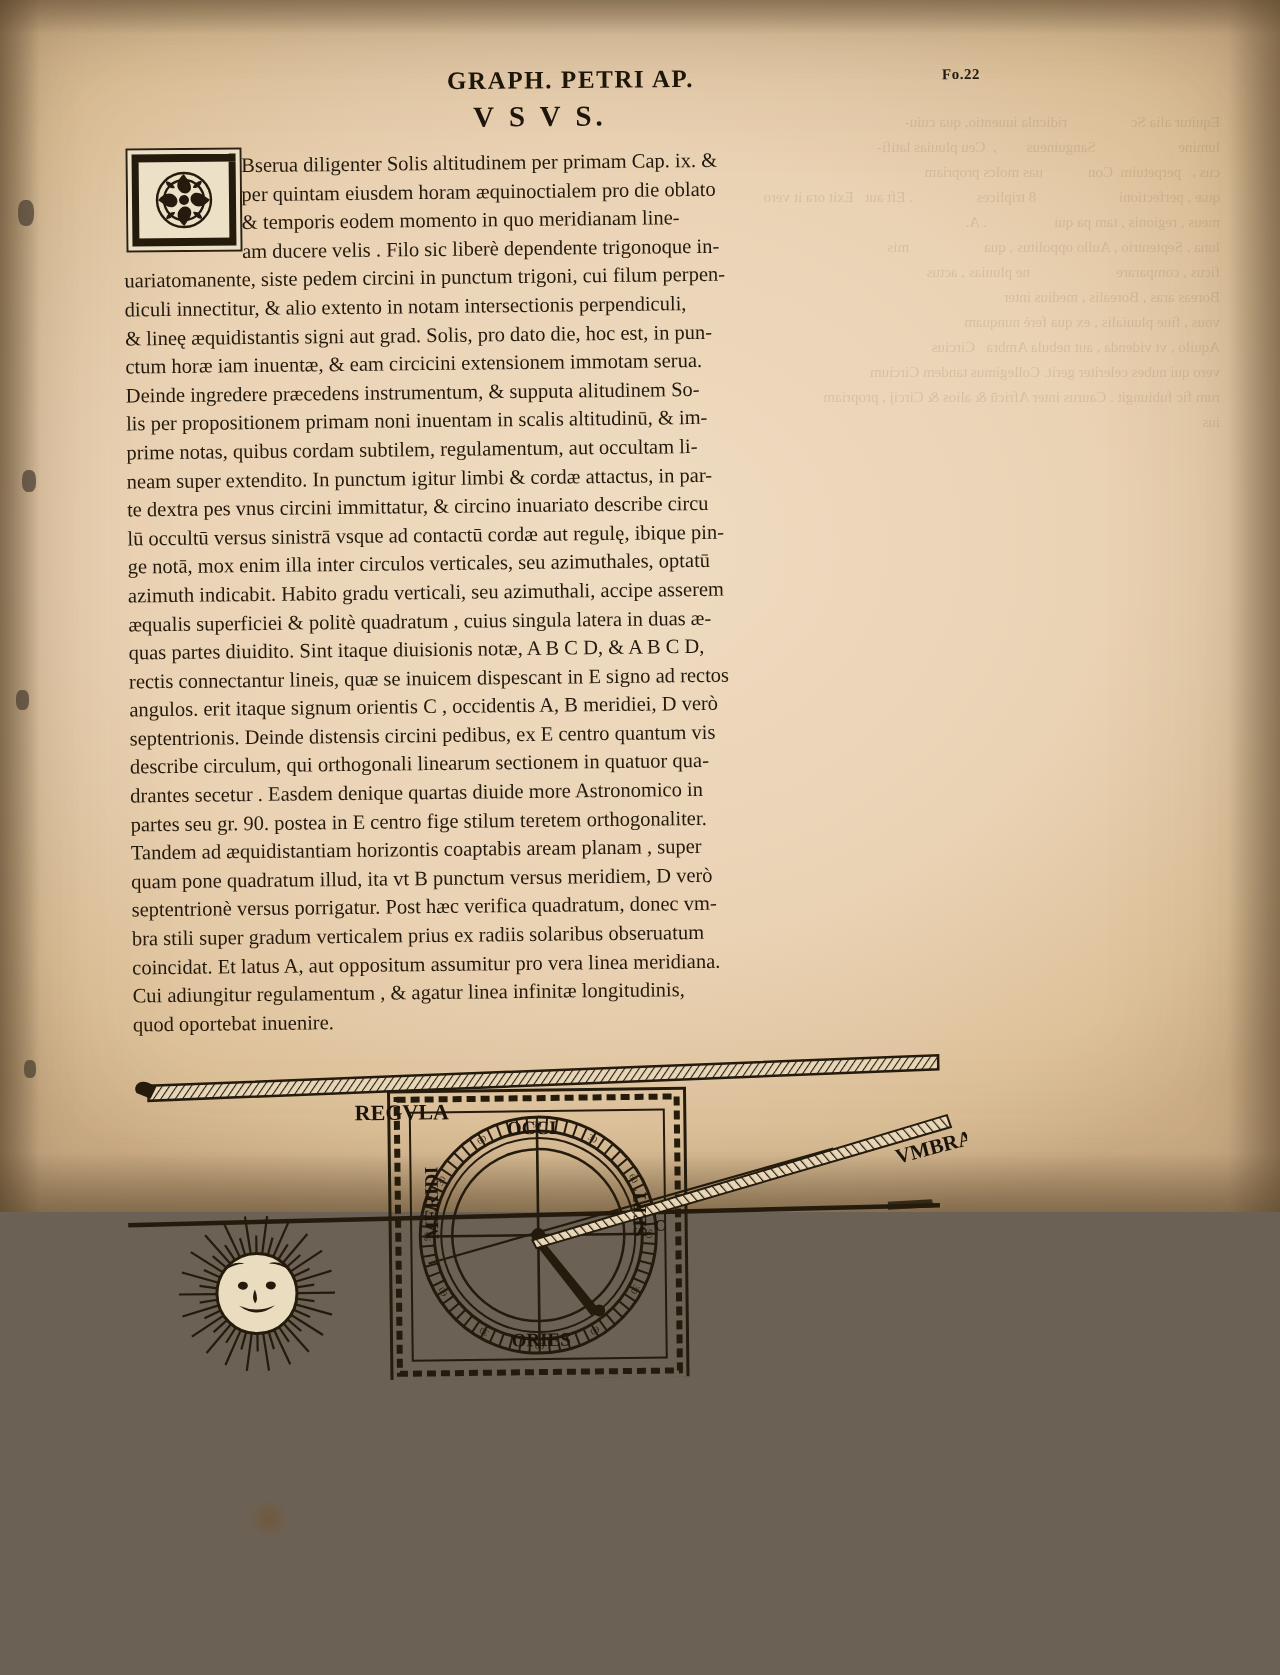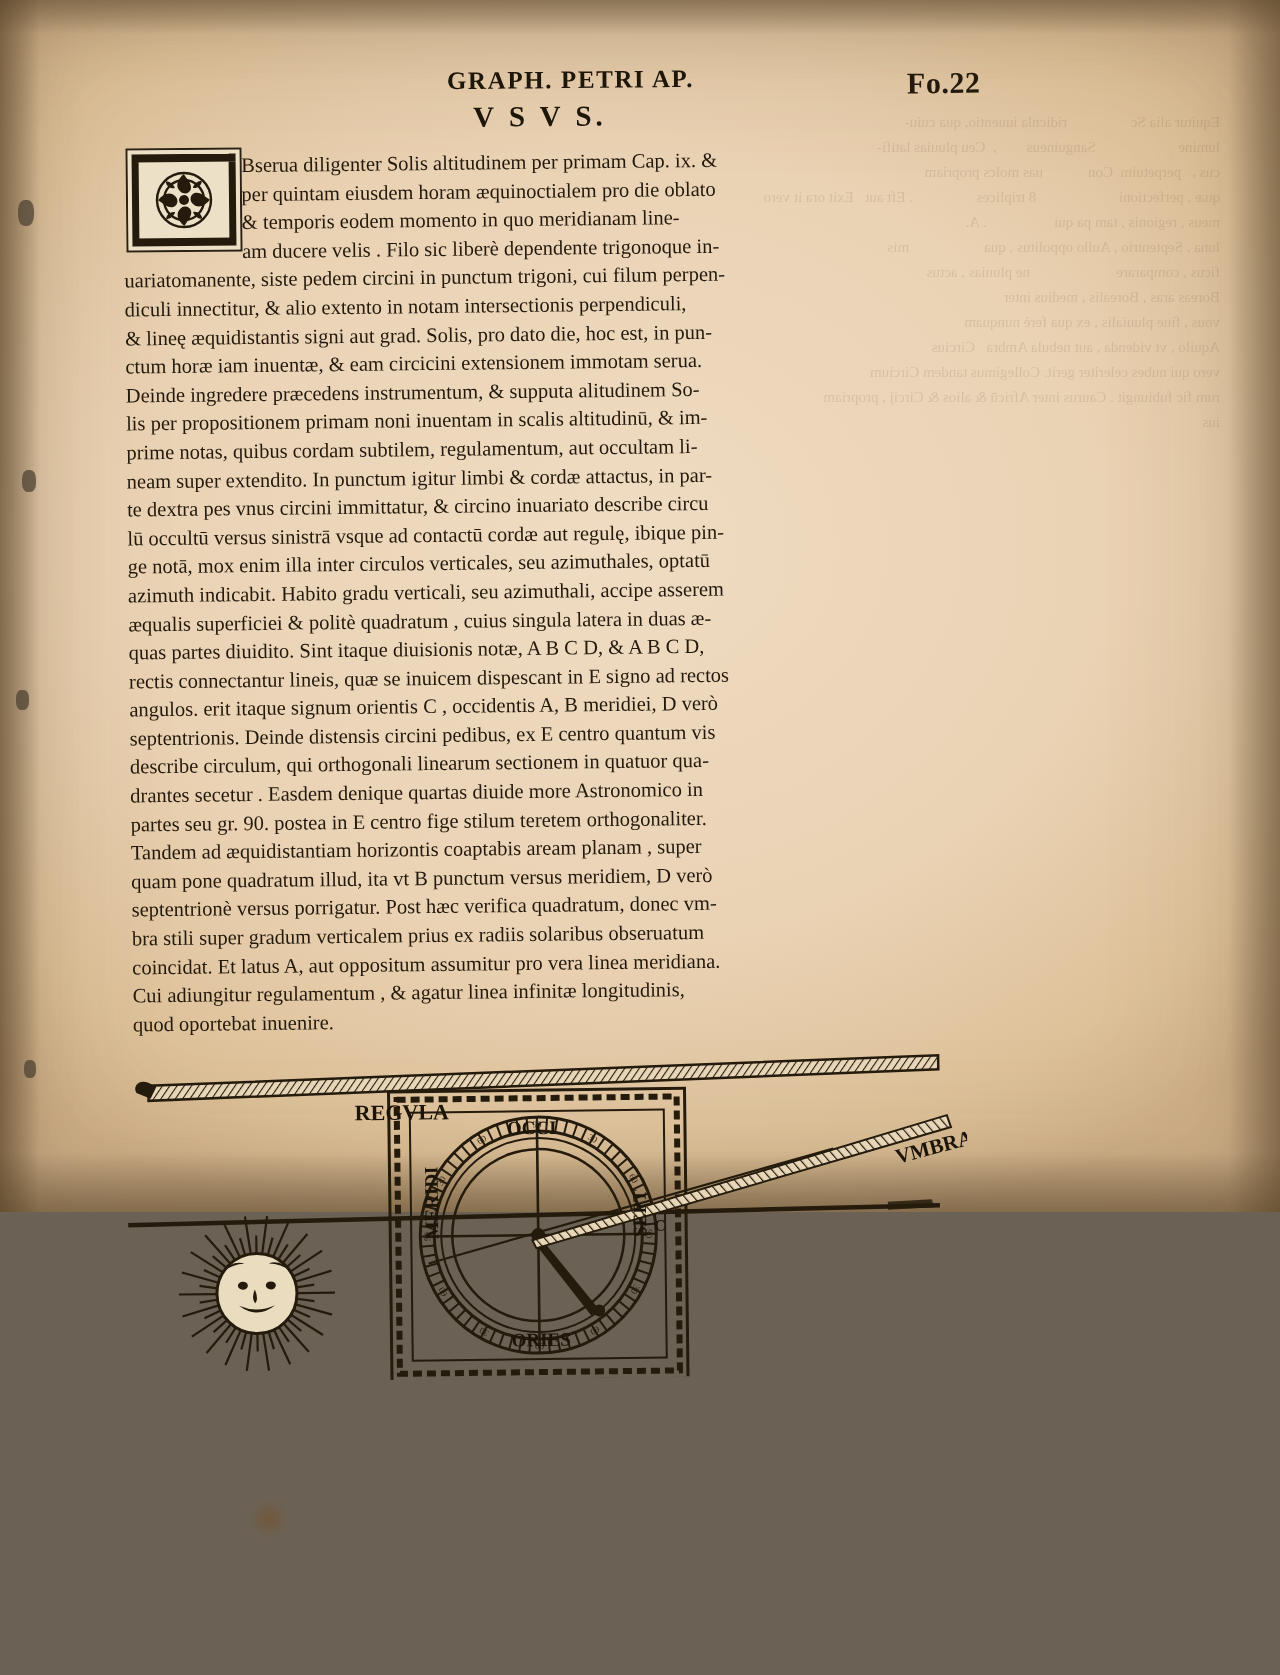--- a/index.html
+++ b/index.html
@@ -81,21 +81,21 @@
     letter-spacing: 1.6px;
     font-weight: bold;
     font-family: "Liberation Serif", serif;
     color: #1d1609;
     transform: translateX(-70px) rotate(-0.5deg);
   }
   .folio {
     position: absolute;
     right: 300px;
     top: 66px;
-    font-size: 30px;
+    font-size: 15px;
     font-weight: bold;
     letter-spacing: .5px;
     color: #231a0c;
     transform: rotate(-0.6deg);
   }
   .subhead {
     position: absolute;
     top: 100px;
     left: 0; right: 0;
     text-align: center;

